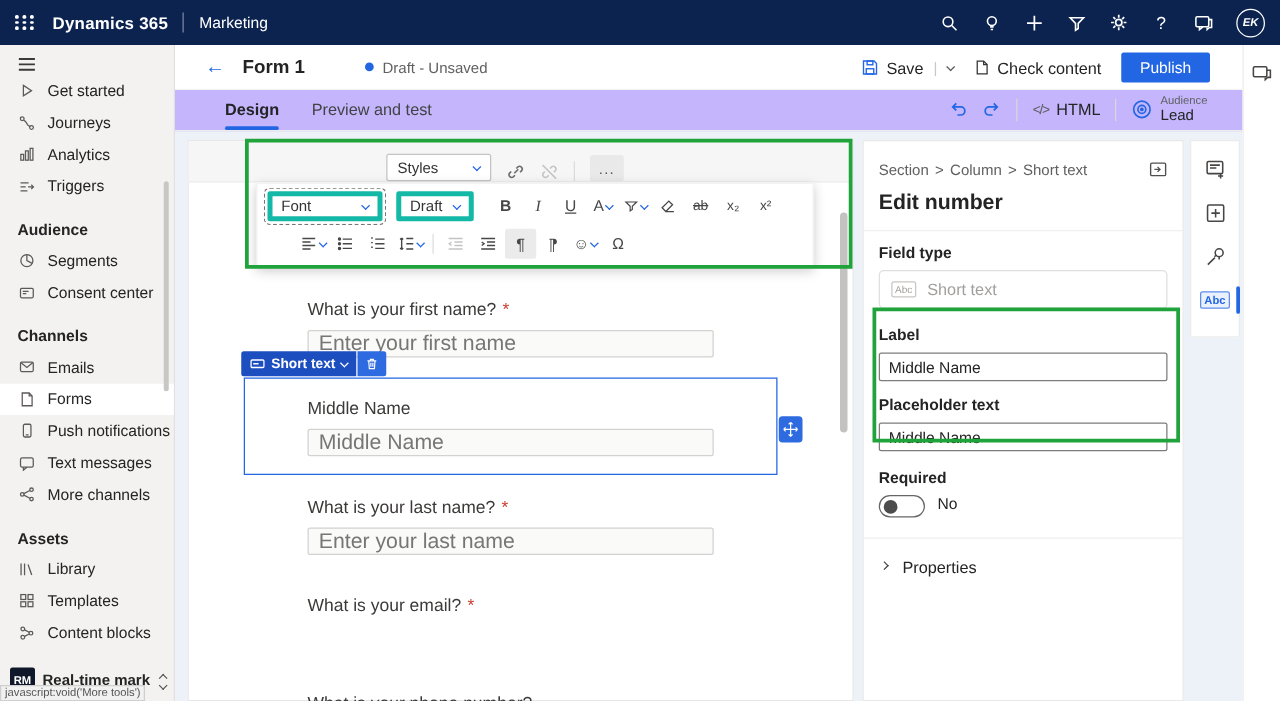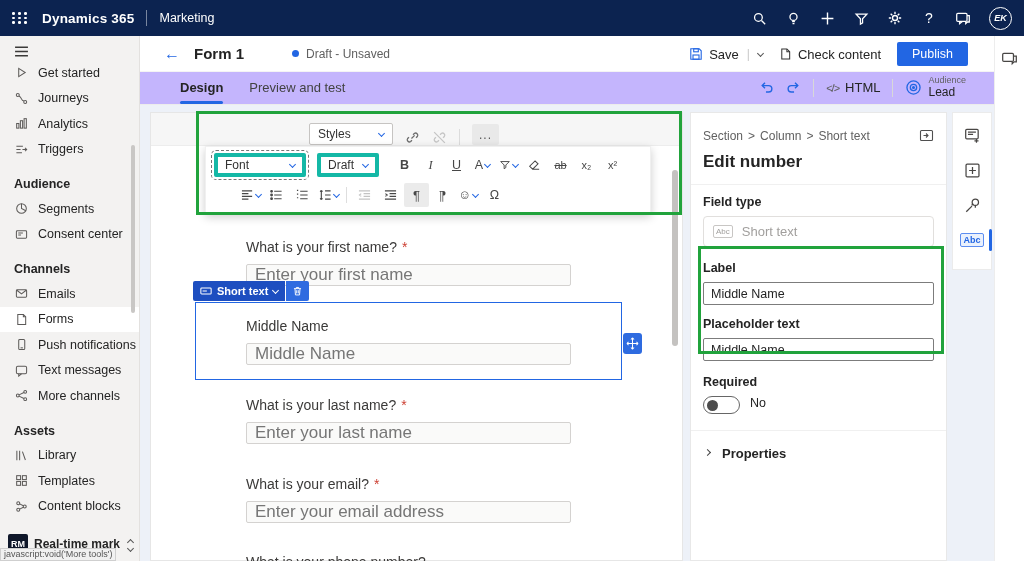--- a/index.html
+++ b/index.html
@@ -129,21 +129,21 @@
   .sec-label { font-weight:700; font-size:12.5px; margin-bottom:7px; color:#242424; }
   .ftype-box { height:31px; border:1px solid #e1dfdd; border-radius:4px; display:flex; align-items:center;
                gap:9px; padding:0 9px; color:#a19f9d; font-size:13px; }
   .abc-chip { font-size:8px; border:1px solid #c8c6c4; border-radius:2px; padding:1px 2px; color:#a19f9d; background:#fff; }
   .p-input { width:100%; height:23px; border:1px solid #7c7c7c; border-radius:2px; font-size:12.5px;
              padding:0 7px; color:#242424; background:#fff; font-family:inherit; }
   .toggle-row { display:flex; align-items:flex-start; gap:10px; margin-top:4px; }
   .toggle { width:37px; height:18px; border:1px solid #666; border-radius:10px; position:relative;
             background:#fff; cursor:pointer; flex:none; }
   .knob { position:absolute; left:3px; top:2.5px; width:11px; height:11px; border-radius:50%; background:#4c4c4c; }
-  .props-row { display:flex; align-items:center; gap:12px; padding:15px 14px; font-weight:700; font-size:13px; cursor:pointer; }
+  .props-row { display:flex; align-items:center; gap:12px; padding:15px 14px; font-weight:400; font-size:13px; cursor:pointer; }
 
   
   .rail { position:absolute; left:952px; top:112px; width:40px; height:158px; background:#fff;
           border:1px solid #ebebeb; z-index:6; display:flex; flex-direction:column; align-items:center;
           gap:11px; padding-top:10px; }
   .rail-item { position:relative; width:24px; height:24px; display:flex; align-items:center;
                justify-content:center; color:#484644; cursor:pointer; }
   .rail-item.sel::after { content:""; position:absolute; right:-8px; top:1px; width:3px; height:22px;
                           background:#2266e3; border-radius:2px; }
   .rail-abc { font-size:9px; font-weight:700; color:#2266e3; border:1.5px solid #5c8df0; border-radius:2px;
@@ -482,21 +482,20 @@
       <input class="fld-input" readonly="" placeholder="Middle Name" style="">
     </div>
 
     <div class="field" style="top:284px">
       <div class="fld-label"><span>What is your last name?</span><span class="req">*</span></div>
       <input class="fld-input" readonly="" placeholder="Enter your last name" style="">
     </div>
 
     <div class="field" style="top:363px">
       <div class="fld-label"><span>What is your email?</span><span class="req">*</span></div>
-      <input class="fld-input" readonly="" placeholder="Enter your email address" style="">
     </div>
 
     <div class="field" style="top:441px">
       <div class="fld-label"><span>What is your phone number?</span></div>
     </div>
   </div>
 
   <div class="cv-scroll"></div>
 
   <div class="sel-box"></div>

